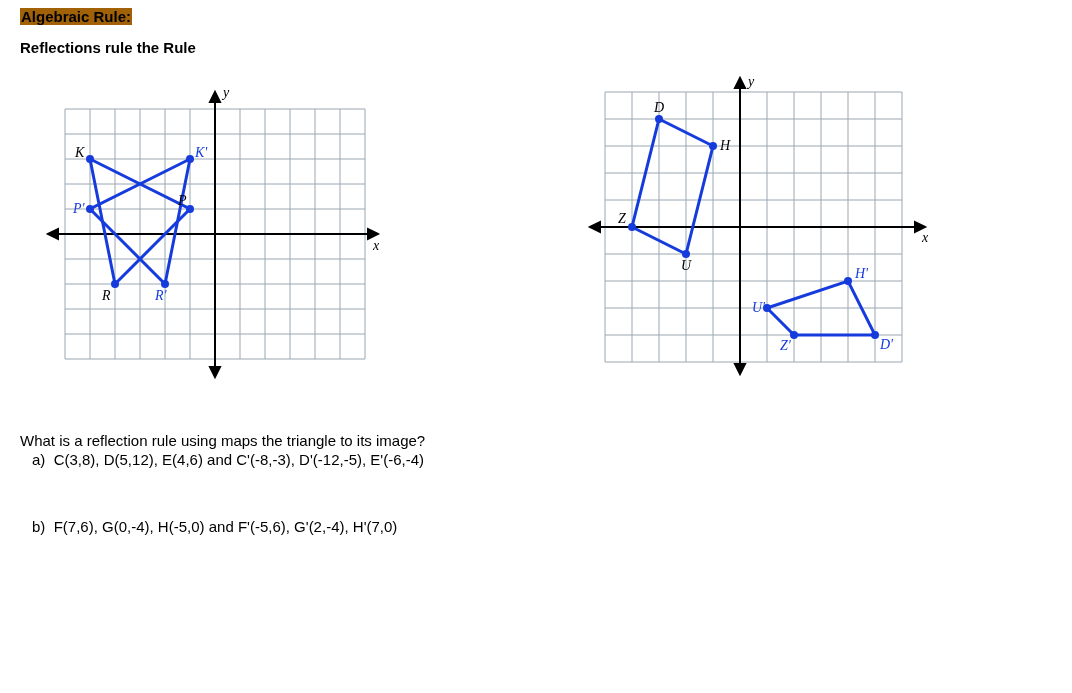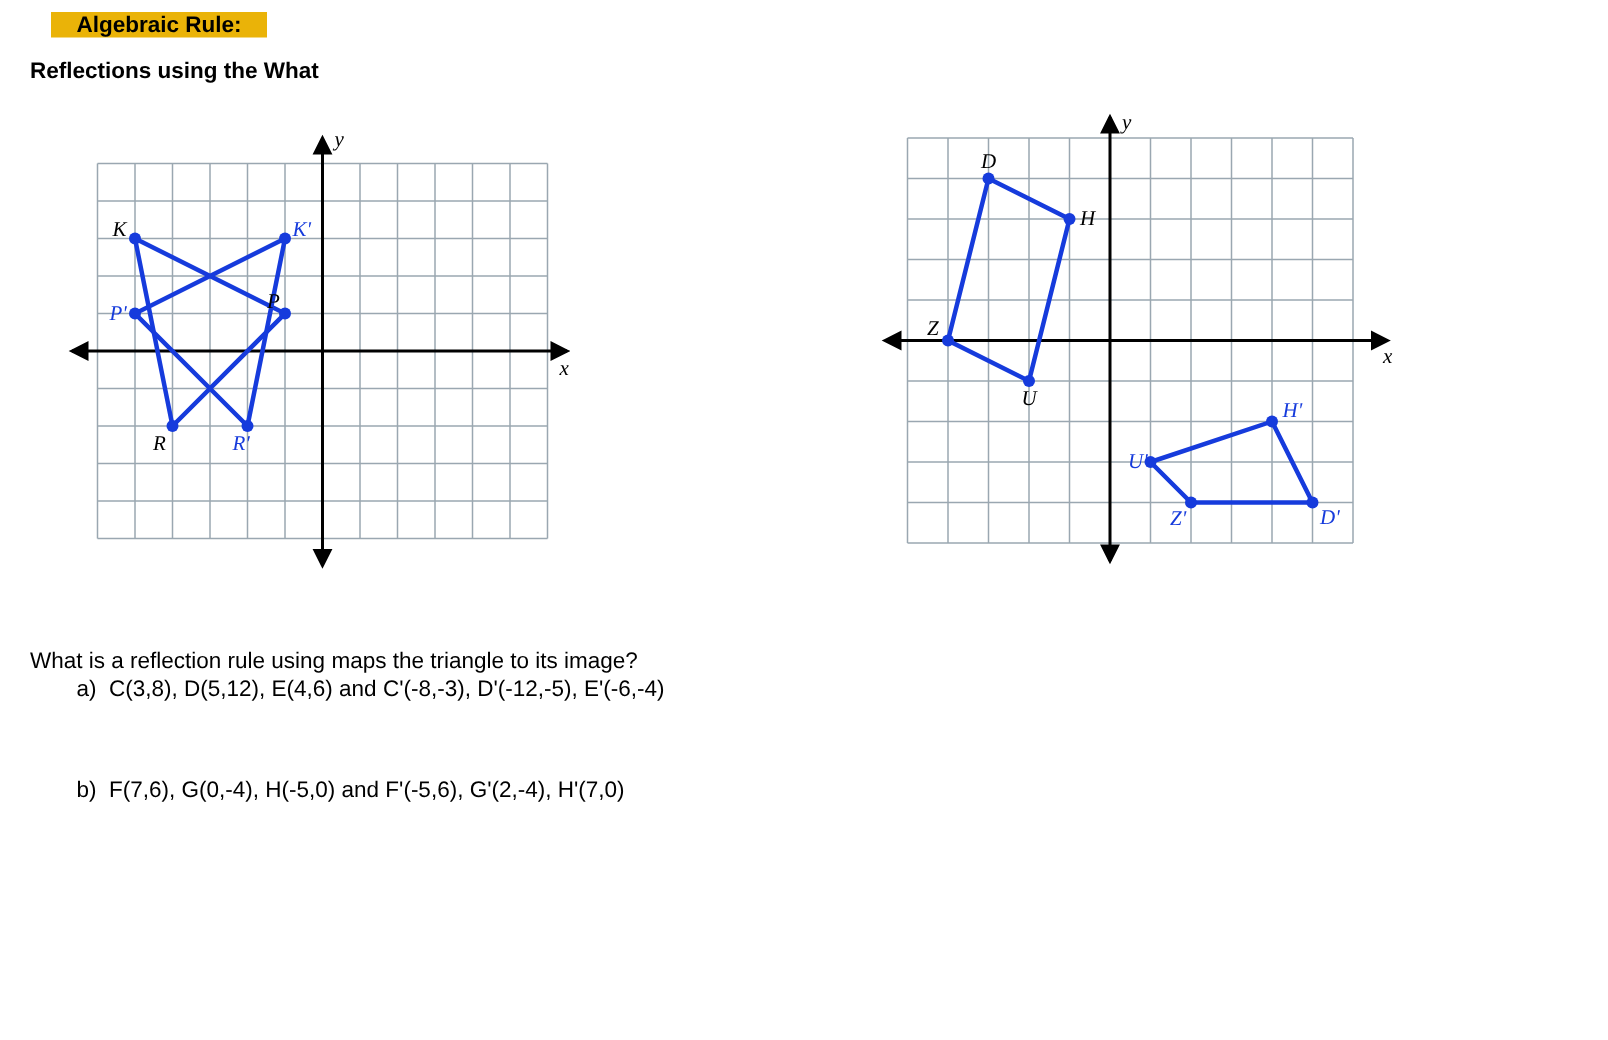--- a/index.html
+++ b/index.html
@@ -5,57 +5,56 @@
   body {
     font-family: Arial, Helvetica, sans-serif;
     background: #fff;
     margin: 0;
     padding: 8px 20px;
     font-size: 15px;
     color: #000;
   }
   .section-title {
     font-weight: 700;
-    background: #eab308;
+    background: #a16207;
     display: inline-block;
-    padding: 0 17px;
+    padding: 0 1px;
     margin-bottom: 14px;
-    margin-left: 14px;
   }
   .subtitle {
     font-weight: 700;
     margin-bottom: 16px;
   }
   .charts {
     display: flex;
     gap: 200px;
     margin-bottom: 40px;
     margin-left: 10px;
   }
   .question {
     margin-top: 6px;
   }
   .subq {
-    margin-left: 31px;
+    margin-left: 12px;
     margin-top: 2px;
     margin-bottom: 50px;
   }
   svg text {
     font-family: "Times New Roman", serif;
     font-style: italic;
     font-size: 14px;
   }
 </style>
 </head>
 <body>
 
 
 
 <div class="section-title">Algebraic Rule:</div>
-<div class="subtitle">Reflections using the What</div>
+<div class="subtitle">Reflections rule the Rule</div>
 
 <div class="charts">
 
 <svg width="350" height="320" viewBox="0 0 350 320">
 
   <rect x="35" y="37" width="300" height="250" fill="none"></rect>
 
   <g stroke="#9aa7b1" stroke-width="1">
 
     <line x1="35" y1="37" x2="35" y2="287"></line>

